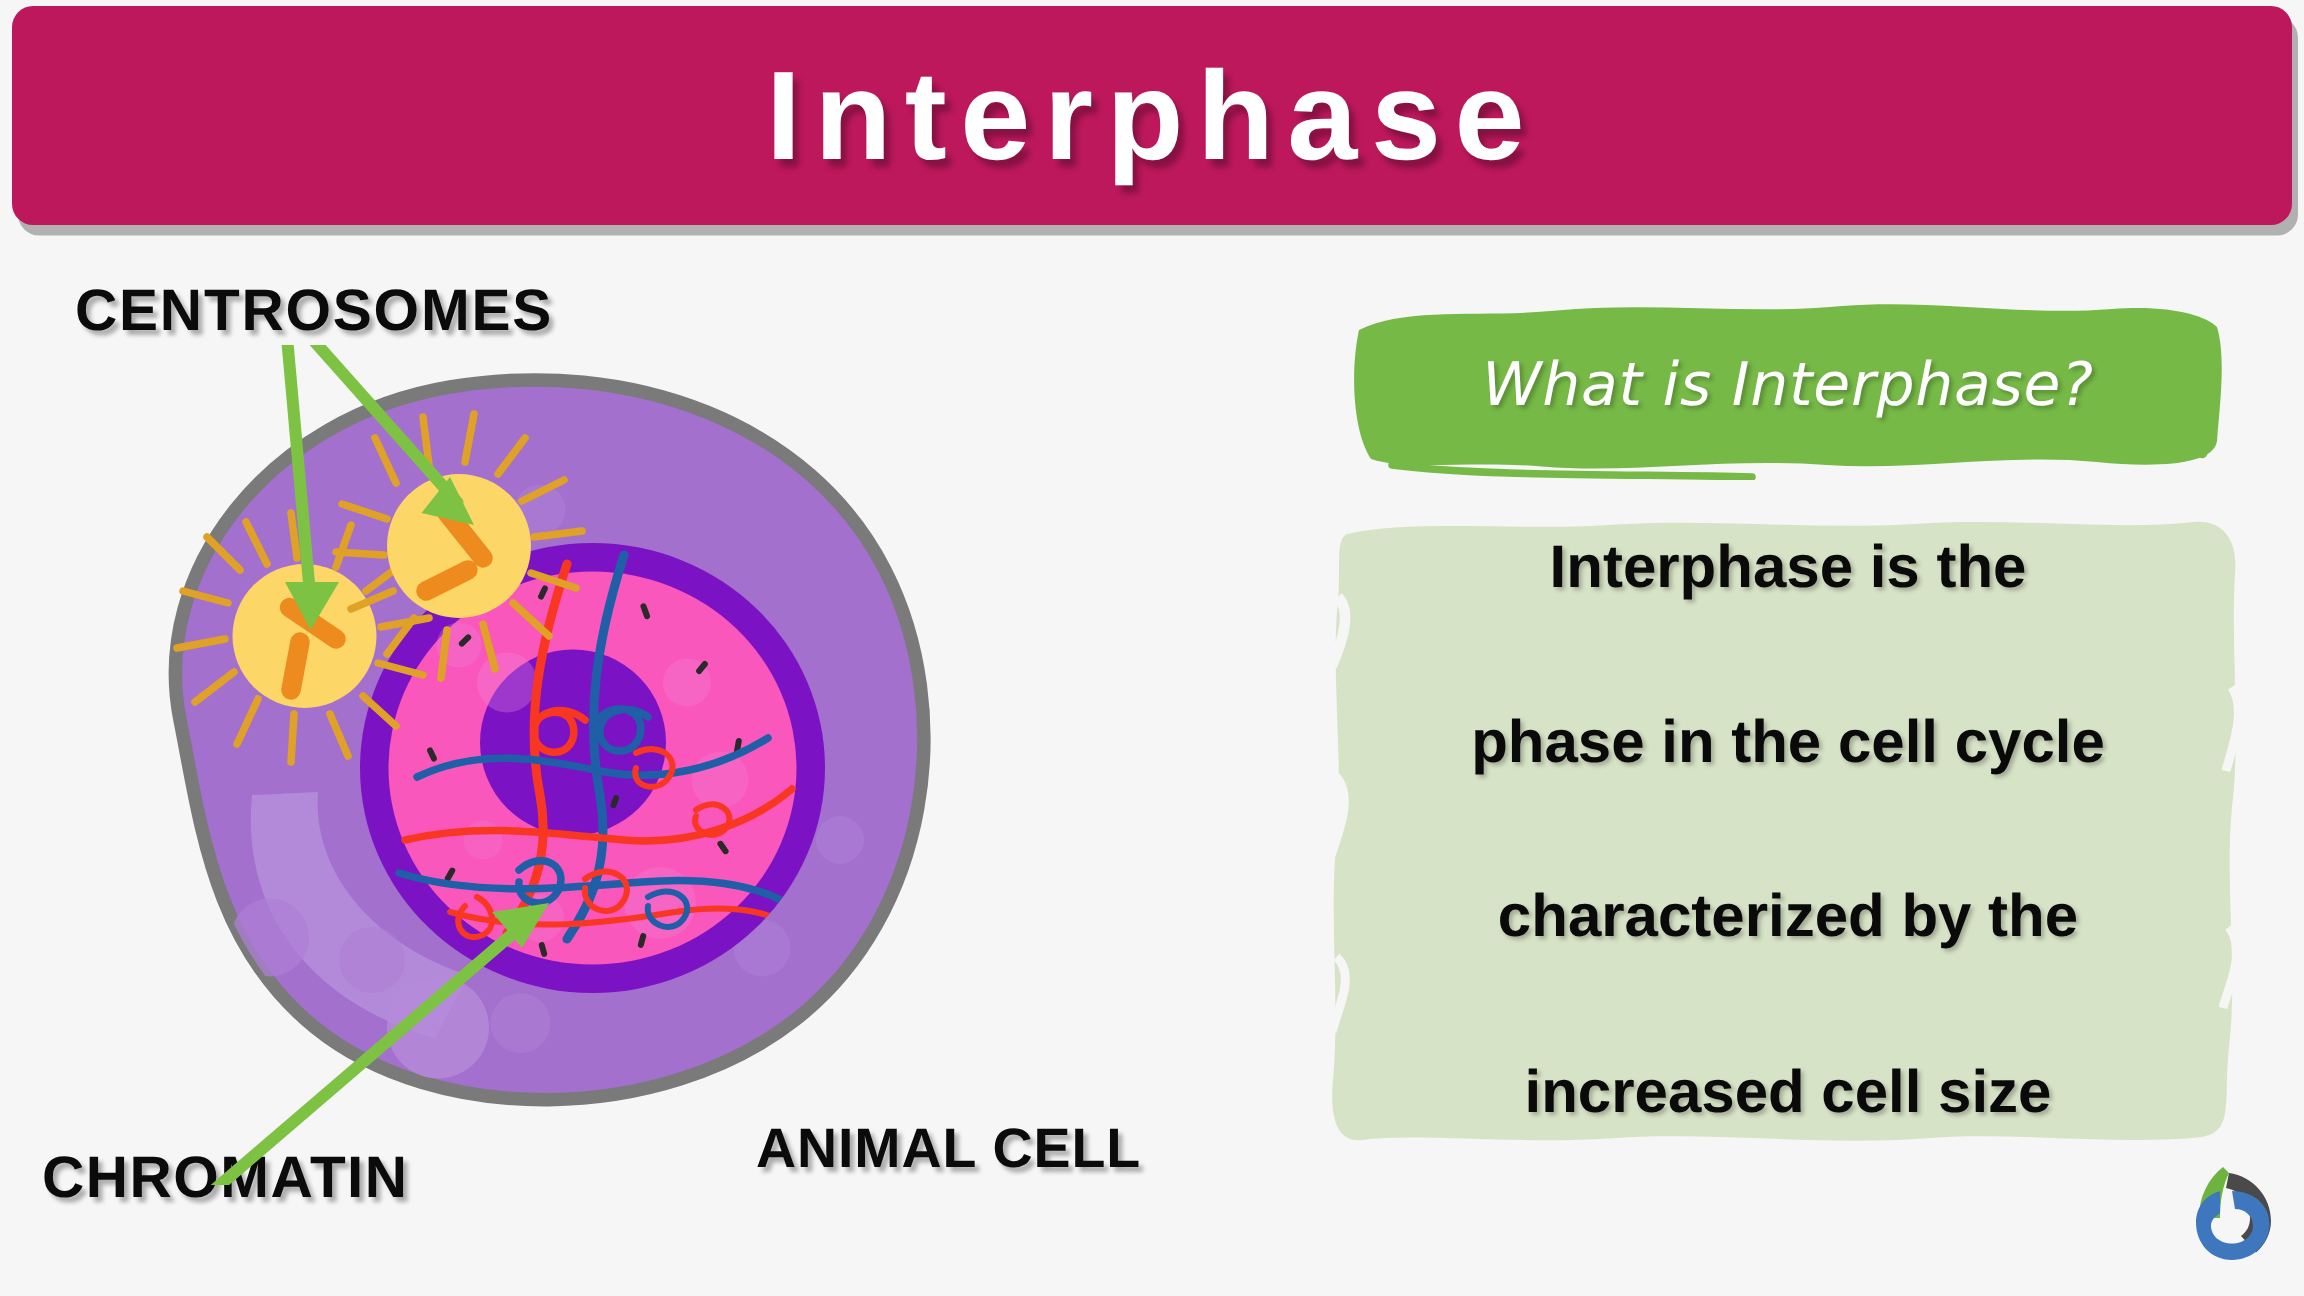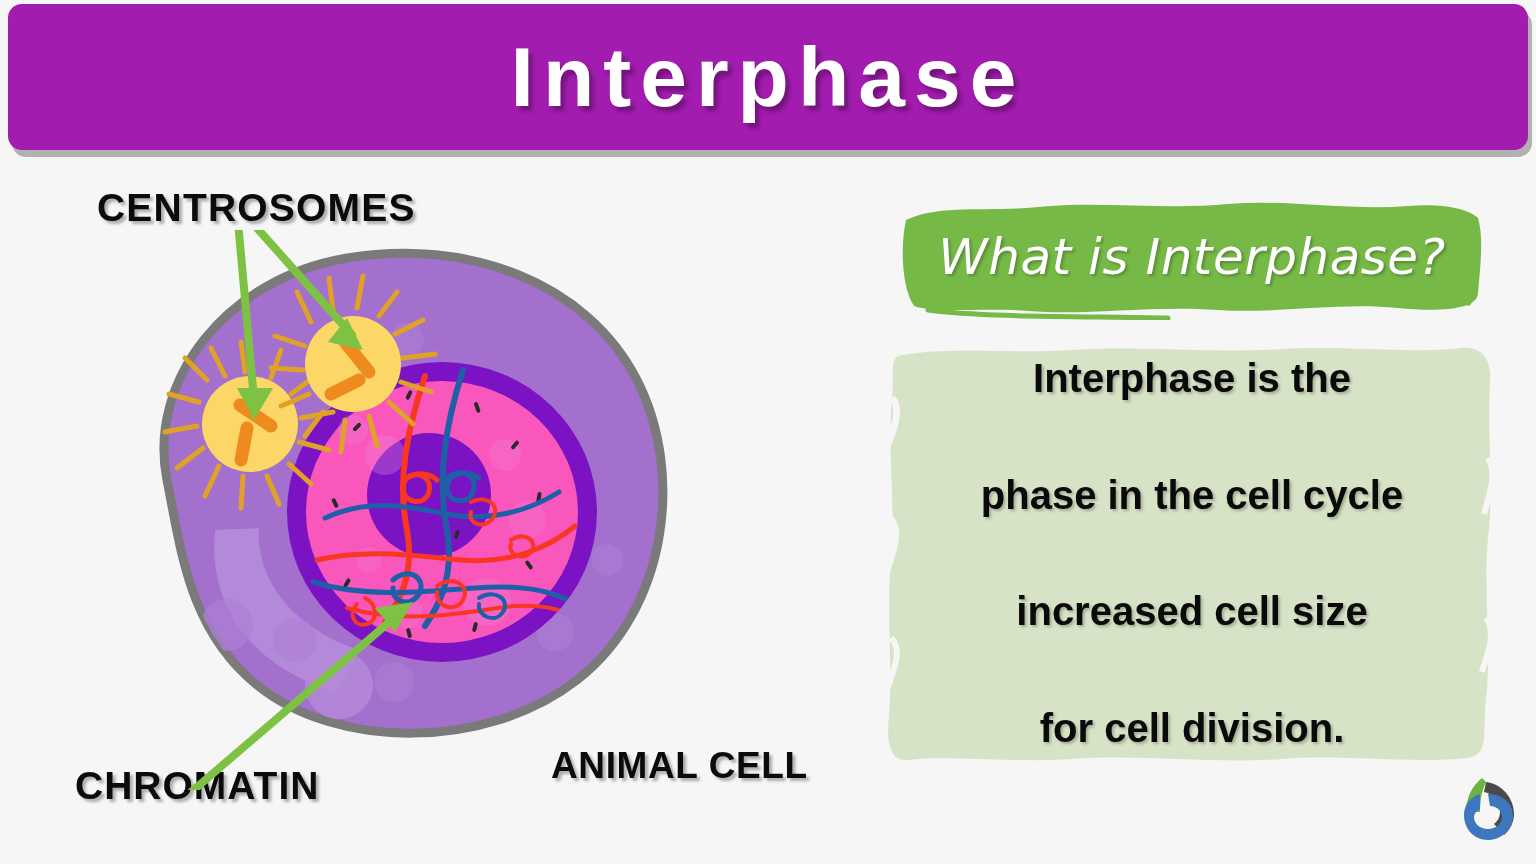--- a/index.html
+++ b/index.html
@@ -15,21 +15,21 @@
     position: relative;
   }
 
   
   .header-banner {
     position: absolute;
     left: 8px;
     top: 4px;
     width: 1520px;
     height: 146px;
-    background: #a21caf;
+    background: #be185d;
     border-radius: 14px;
     box-shadow: 4px 7px 0 rgba(0,0,0,0.28);
     display: flex;
     align-items: center;
     justify-content: center;
   }
   .header-title {
     color: #ffffff;
     font-size: 84px;
     font-weight: bold;
@@ -39,21 +39,20 @@
     font-family: "Liberation Sans", sans-serif;
   }
 
   
   .diagram-area {
     position: absolute;
     left: 0;
     top: 160px;
     width: 880px;
     height: 704px;
-    margin-left: 47px;
   }
 
   .label {
     position: absolute;
     color: #0b0b0b;
     font-weight: bold;
     text-shadow: 3px 3px 3px rgba(0,0,0,0.30);
     white-space: pre;
     font-family: "Liberation Sans", sans-serif;
   }
@@ -104,21 +103,21 @@
     width: 588px;
     height: 122px;
   }
   .green-banner .bannertext {
     position: absolute;
     left: 0; top: 0; right: 0; bottom: 0;
     display: flex;
     align-items: center;
     justify-content: center;
     color: #ffffff;
-    font-size: 50px;
+    font-size: 40px;
     letter-spacing: 0.5px;
     text-shadow: 2px 2px 3px rgba(0,0,0,0.25);
     font-family: "DejaVu Sans", sans-serif;
     font-style: italic;
     padding-bottom: 4px;
     box-sizing: border-box;
   }
 
   .def-box {
     position: absolute;
@@ -364,22 +363,22 @@
                C 12 38, 8 22, 16 18 Z" fill="#d7e3c6"></path>
       <path d="M 10 60 C 20 70, 12 92, 6 106" stroke="#f6f6f6" stroke-width="7" fill="none"></path>
       <path d="M 8 180 C 20 192, 10 216, 5 232" stroke="#f6f6f6" stroke-width="7" fill="none"></path>
       <path d="M 9 300 C 22 312, 10 334, 6 350" stroke="#f6f6f6" stroke-width="6" fill="none"></path>
       <path d="M 606 120 C 616 136, 606 160, 602 176" stroke="#f6f6f6" stroke-width="6" fill="none"></path>
       <path d="M 604 280 C 616 296, 604 318, 600 334" stroke="#f6f6f6" stroke-width="6" fill="none"></path>
     </svg>
     <div class="def-text">
       <div class="def-line">Interphase is the</div>
       <div class="def-line">phase in the cell cycle</div>
+      <div class="def-line">characterized by the</div>
       <div class="def-line">increased cell size</div>
-      <div class="def-line">for cell division.</div>
     </div>
   </div>
 </div>
 
 <svg class="logo" width="72" height="72" viewBox="0 0 72 72">
   <path d="M 30 6 C 20 14, 14 26, 14 40 L 28 40 C 28 28, 30 18, 34 10 Z" fill="#6cb33f"></path>
   <path d="M 34 10 C 50 12, 62 26, 62 42 C 62 50, 58 58, 52 63 L 42 52 C 46 49, 48 45, 48 40 C 48 30, 42 22, 32 20 Z" fill="#4a4a4a"></path>
   <path d="M 36 22 C 51 22, 61 32, 61 44 C 61 58, 49 68, 36 68 C 22 68, 12 57, 12 43 C 12 33, 18 25, 28 22 L 28 37 C 24 39, 22 42, 22 45 C 22 52, 28 57, 36 57 C 44 57, 50 52, 50 45 C 50 39, 45 34, 38 34 Z" fill="#3e77be"></path>
 </svg>
 

